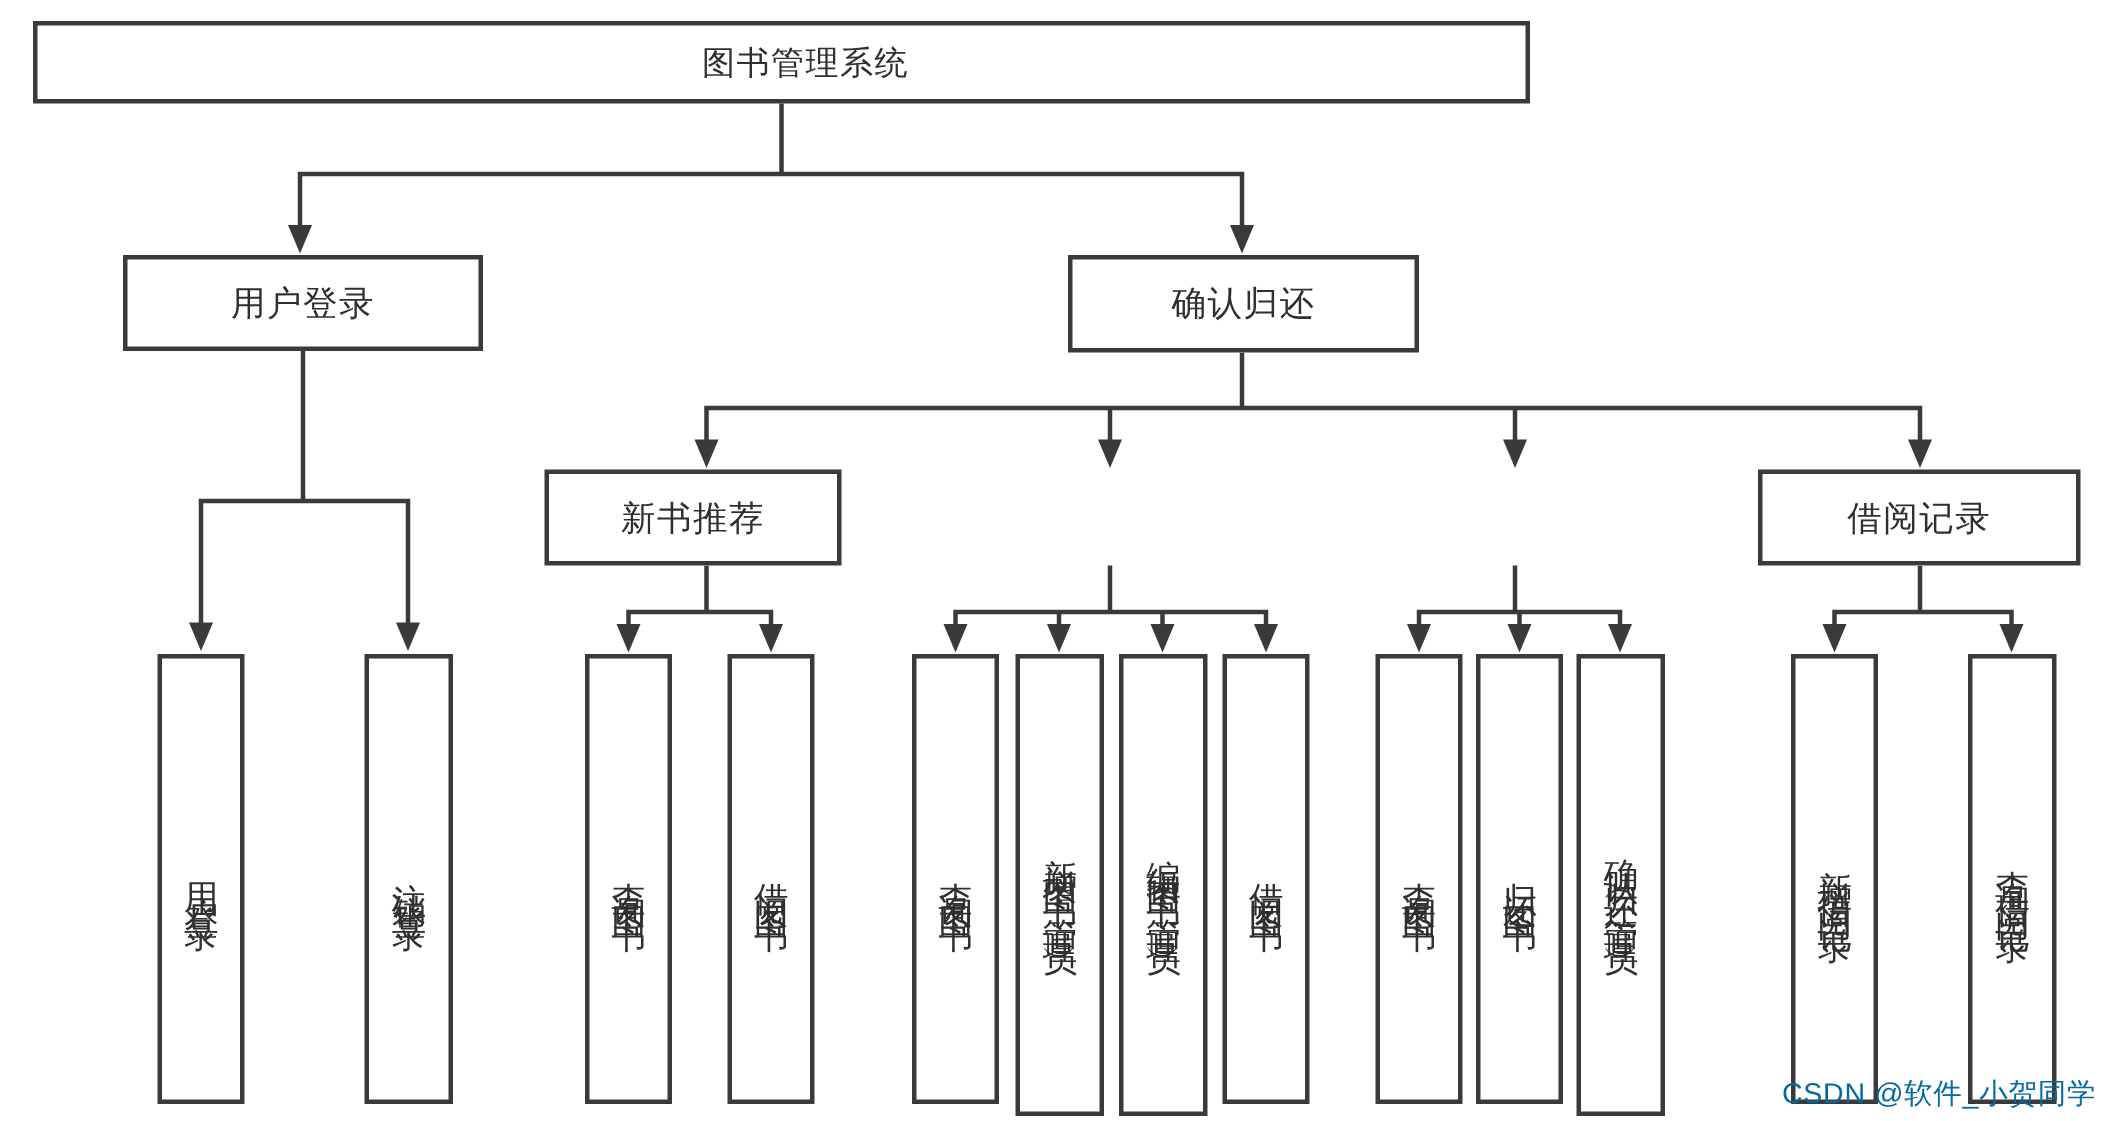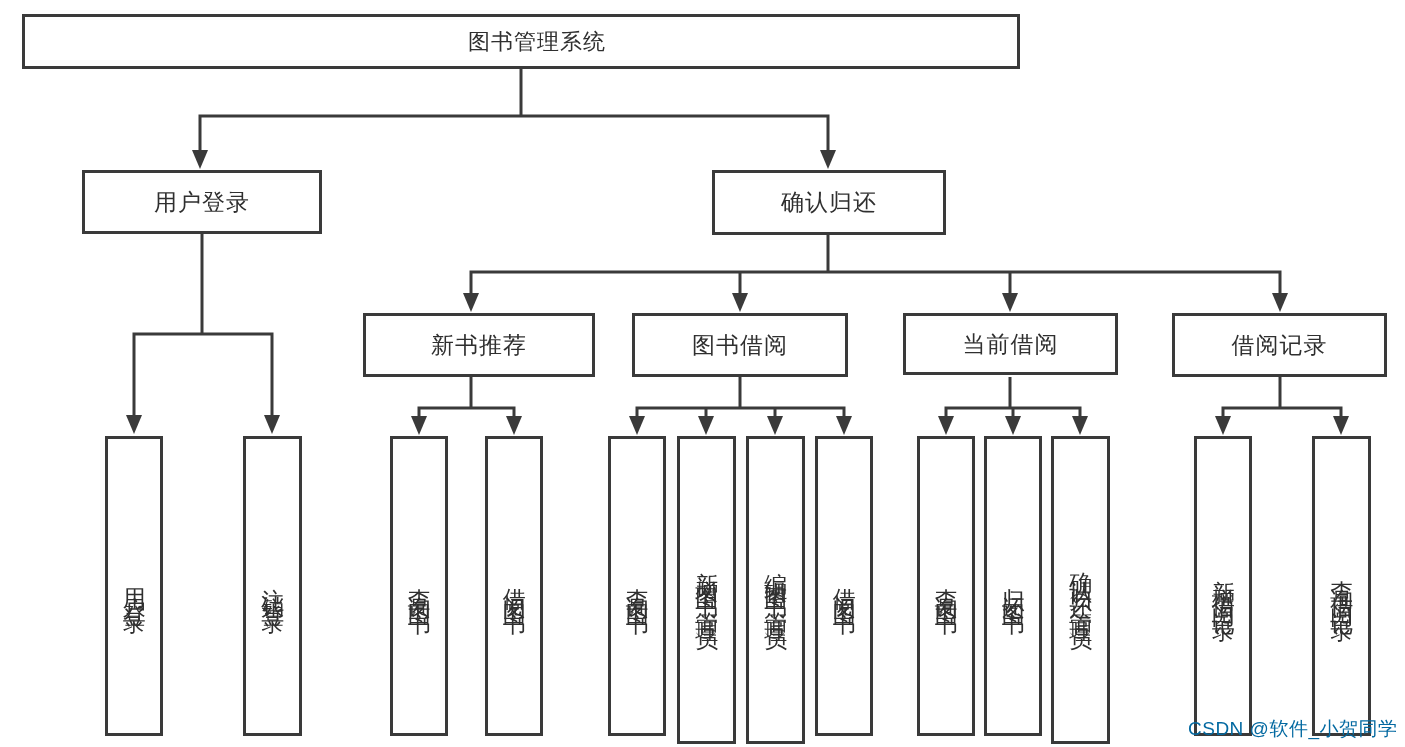--- a/index.html
+++ b/index.html
@@ -128,28 +128,22 @@
     <span class="root-label">图书管理系统</span>
   </div>
 
   <div class="box" style="left:82px; top:170px; width:240px; height:64px;">
     <span class="h-label">用户登录</span>
   </div>
   <div class="box" style="left:712px; top:170px; width:234px; height:65px;">
     <span class="h-label">确认归还</span>
   </div>
 
-  <div class="box" style="left:363px; top:313px; width:232px; height:64px;">
+  <div class="box" style="left:363px; top:313px; width:198px; height:64px;">
     <span class="h-label">新书推荐</span>
-  </div>
-  <div class="box" style="left:632px; top:313px; width:216px; height:64px;">
-    <span class="h-label">图书借阅</span>
-  </div>
-  <div class="box" style="left:903px; top:313px; width:215px; height:62px;">
-    <span class="h-label">当前借阅</span>
   </div>
   <div class="box" style="left:1172px; top:313px; width:215px; height:64px;">
     <span class="h-label">借阅记录</span>
   </div>
 
   <div class="box" style="left:105px; top:436px; width:58px; height:300px;">
     <span class="v-label">用户登录</span>
   </div>
   <div class="box" style="left:243px; top:436px; width:59px; height:300px;">
     <span class="v-label">注销登录</span>

